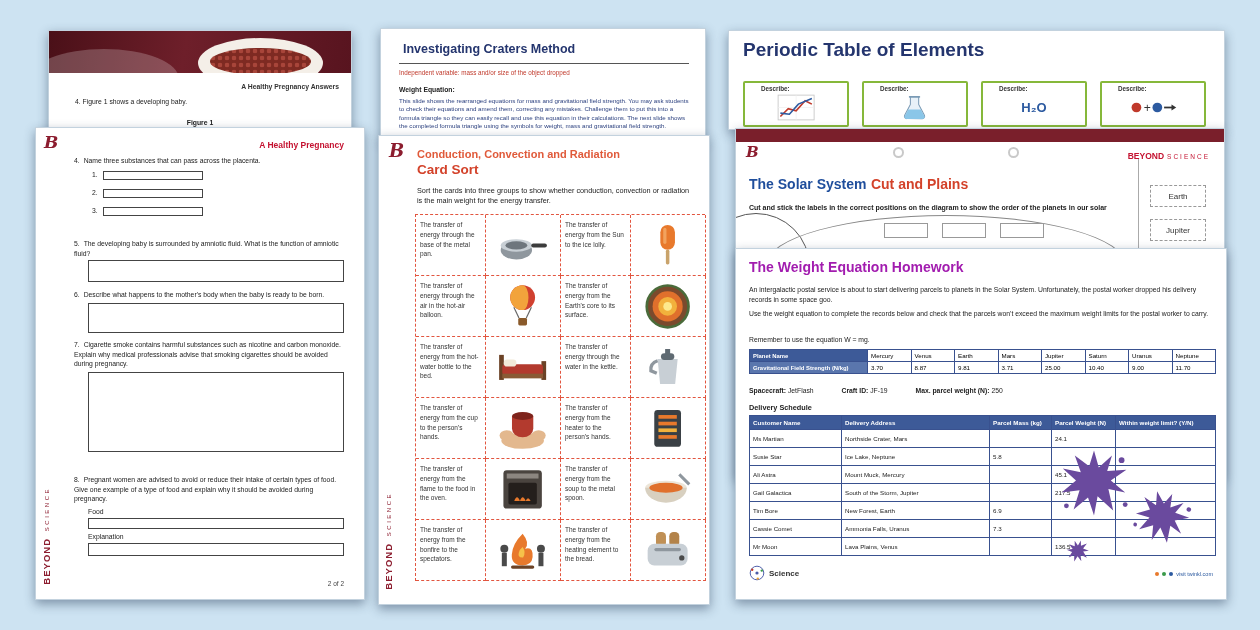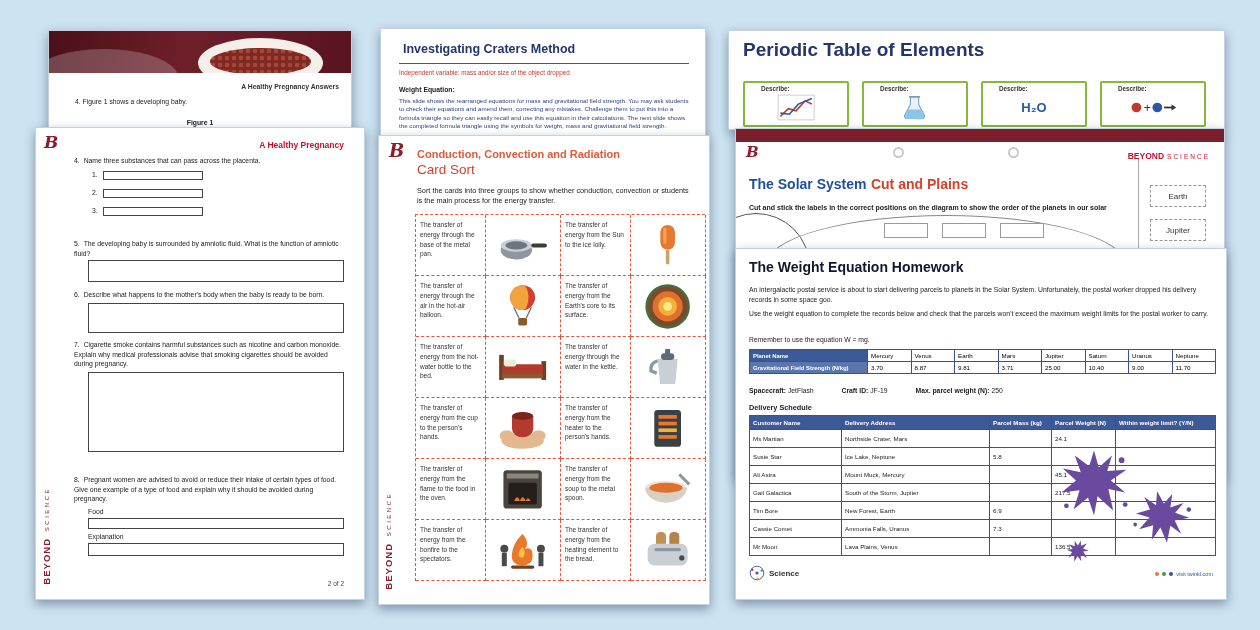--- a/index.html
+++ b/index.html
@@ -26,21 +26,21 @@
   .inlinebox{display:inline-block;width:100px;height:9px;border:1px solid #444;vertical-align:middle;margin-left:5px;}
   .sublabel{font-size:6.8px;color:#222;}
   .pageno{font-size:6.5px;color:#444;}
   
   .mb-title{font-size:12.5px;font-weight:bold;color:#24356e;}
   .mb-rule{border-top:1px solid #555;}
   .mb-sub{font-size:6.3px;color:#c0392b;}
   .mb-wlabel{font-size:6.8px;font-weight:bold;color:#222;}
   .mb-para{font-size:6.2px;line-height:1.35;color:#2a3f7e;}
   .cs-t1{font-size:11px;font-weight:bold;color:#e05a3a;}
-  .cs-t2{font-size:13.5px;font-weight:normal;color:#d3422a;}
+  .cs-t2{font-size:13.5px;font-weight:bold;color:#d3422a;}
   .cs-instr{font-size:7.3px;color:#222;line-height:1.4;}
   .cs-grid{display:grid;grid-template-columns:70px 75px 70px 75px;grid-auto-rows:61px;border-left:1px dashed #e2553f;border-top:1px dashed #e2553f;}
   .cs-cell{border-right:1px dashed #e2553f;border-bottom:1px dashed #e2553f;}
   .cs-text{font-size:6.5px;color:#333;line-height:1.5;padding:5px 4px;}
   .cs-img{display:flex;align-items:center;justify-content:center;}
   .cs-img svg{width:72%;height:78%;}
   
   .pt-title{font-size:19px;font-weight:bold;color:#24356e;}
   .desc-box{width:106px;height:46px;border:2px solid #86b83a;border-radius:2px;background:#fff;padding:2px 16px;}
   .desc-label{font-size:6.3px;font-weight:bold;color:#333;}
@@ -50,21 +50,21 @@
   .hole{width:11px;height:11px;border-radius:50%;background:#fff;border:2px solid #c9c9c9;}
   .hbrand .hb{color:#c41230;font-weight:bold;font-size:8.5px;}
   .hbrand .hs{color:#c41230;font-size:6.5px;letter-spacing:2px;margin-left:3px;}
   .st-blue{font-size:14px;font-weight:bold;color:#1f4e9c;}
   .st-red{font-size:14px;font-weight:bold;color:#d3422a;}
   .ss-instr{font-size:7px;font-weight:bold;color:#222;line-height:1.4;}
   .cutlabel{width:56px;height:22px;border:1px dashed #999;background:#fff;display:flex;align-items:center;justify-content:center;font-size:8px;color:#333;}
   .orbit{border:1px solid #888;border-radius:50%;}
   .sun{border:1.5px solid #555;border-radius:50%;background:#fff;}
   .slot{width:44px;height:15px;border:1px solid #999;background:#fff;}
-  .we-title{font-size:14px;font-weight:bold;color:#0f172a;}
+  .we-title{font-size:14px;font-weight:bold;color:#a21caf;}
   .we-para{font-size:6.8px;color:#222;line-height:1.45;}
   table{border-collapse:collapse;table-layout:fixed;background:#fff;}
   .ptable,.dtable{width:466px;}
   .ptable th,.ptable td,.dtable th,.dtable td{border:1px solid #39518f;font-size:6.2px;padding:2px 3px;text-align:left;overflow:hidden;white-space:nowrap;}
   .ptable th{font-size:5.9px;}
   .blue1{background:#3d5a98;color:#fff;font-weight:bold;}
   .blue2{background:#5a76ad;color:#fff;font-weight:bold;}
   .dtable th{background:#3d5a98;color:#fff;font-weight:bold;font-size:6.2px;height:14px;}
   .dtable td{height:18px;color:#222;}
   .sc-line{font-size:6.8px;color:#222;}
@@ -142,21 +142,21 @@
   <div class="abs mb-rule" style="left:18px;top:34px;width:290px;"></div>
   <div class="abs mb-sub" style="left:18px;top:40px;width:290px;">Independent variable: mass and/or size of the object dropped</div>
   <div class="abs mb-wlabel" style="left:18px;top:57px;">Weight Equation:</div>
   <div class="abs mb-para" style="left:18px;top:68px;width:296px;">This slide shows the rearranged equations for mass and gravitational field strength. You may ask students to check their equations and amend them, correcting any mistakes. Challenge them to put this into a formula triangle so they can easily recall and use this equation in their calculations. The next slide shows the completed formula triangle using the symbols for weight, mass and gravitational field strength.</div>
 </section>
 
 <section class="page" style="left:378px;top:135px;width:332px;height:470px;z-index:2;">
   <div class="abs logo-b" style="left:10px;top:6px;font-size:18px;">B</div>
   <div class="abs cs-t1" style="left:38px;top:12px;">Conduction, Convection and Radiation</div>
   <div class="abs cs-t2" style="left:38px;top:26px;">Card Sort</div>
-  <div class="abs cs-instr" style="left:38px;top:50px;width:278px;">Sort the cards into three groups to show whether conduction, convection or students is the main process for the energy transfer.</div>
+  <div class="abs cs-instr" style="left:38px;top:50px;width:278px;">Sort the cards into three groups to show whether conduction, convection or radiation is the main weight for the energy transfer.</div>
 
   <div class="abs cs-grid" style="left:36px;top:78px;width:290px;">
     <div class="cs-cell cs-text">The transfer of energy through the base of the metal pan.</div>
     <div class="cs-cell cs-img">
         <svg viewBox="0 0 34 24">
           <ellipse cx="13" cy="15" rx="10" ry="6" fill="#8f979e"></ellipse>
           <ellipse cx="13" cy="12" rx="10" ry="4" fill="#c8cfd5"></ellipse>
           <ellipse cx="13" cy="12" rx="7" ry="2.6" fill="#6e767d"></ellipse>
           <rect x="22.5" y="10.8" width="10" height="2.6" rx="1.3" fill="#3c3c3c"></rect>
         </svg>

